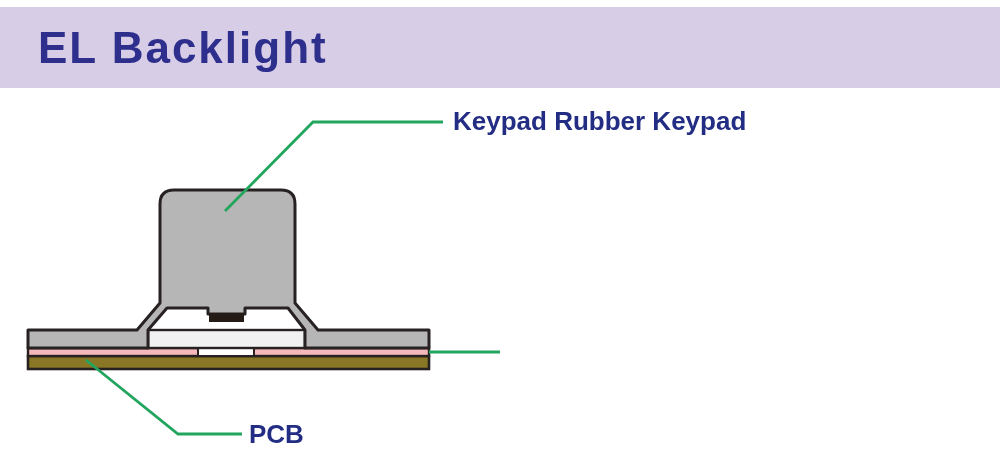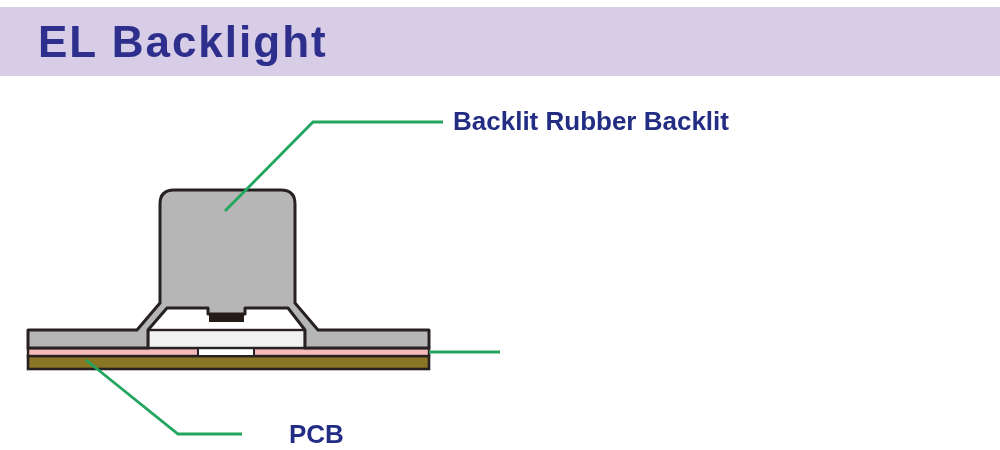--- a/index.html
+++ b/index.html
@@ -13,21 +13,21 @@
     width: 1000px;
     height: 450px;
     overflow: hidden;
     background: var(--page_bg, #ffffff);
   }
   .title-bar {
     position: absolute;
     left: 0;
     top: 7px;
     width: 1000px;
-    height: 69px;
+    height: 81px;
     background: var(--header_bg, #d7cde6);
     display: flex;
     align-items: center;
   }
   .title-text {
     padding-left: 38px;
     font-size: 44px;
     font-weight: bold;
     letter-spacing: 2px;
     color: var(--header_text, #2e2f8d);
@@ -49,21 +49,21 @@
   .callout {
     position: absolute;
     font-weight: bold;
     font-size: 26px;
     line-height: 30px;
     white-space: nowrap;
     color: var(--label_text, #232d84);
   }
   .callout.keypad { left: 453px; top: 106px; }
   .callout.el     { left: 506px; top: 336px; }
-  .callout.pcb    { left: 249px; top: 419px; margin-left: 40px; }
+  .callout.pcb    { left: 249px; top: 419px; }
 </style>
 </head>
 <body>
 
 <div class="stage">
 
   <div class="title-bar">
     <div class="title-text">EL Backlight</div>
   </div>
 
@@ -83,18 +83,18 @@
              L 288,308 L 245,308 L 245,314 L 208,314 L 208,308 L 167,308
              L 148,330 L 148,348 L 28,348 Z"></path>
 
     <rect class="shape-contact" x="209" y="313" width="35" height="9"></rect>
 
     <polyline class="leader" points="225,211 313,122 443,122"></polyline>
     <polyline class="leader" points="429,352 500,352"></polyline>
     <polyline class="leader" points="86,360 178,434 242,434"></polyline>
   </svg>
 
-  <div class="callout keypad">Backlit Rubber Backlit</div>
+  <div class="callout keypad">Keypad Rubber Keypad</div>
 
 
   <div class="callout pcb">PCB</div>
 
 </div>
 
 </body></html>

